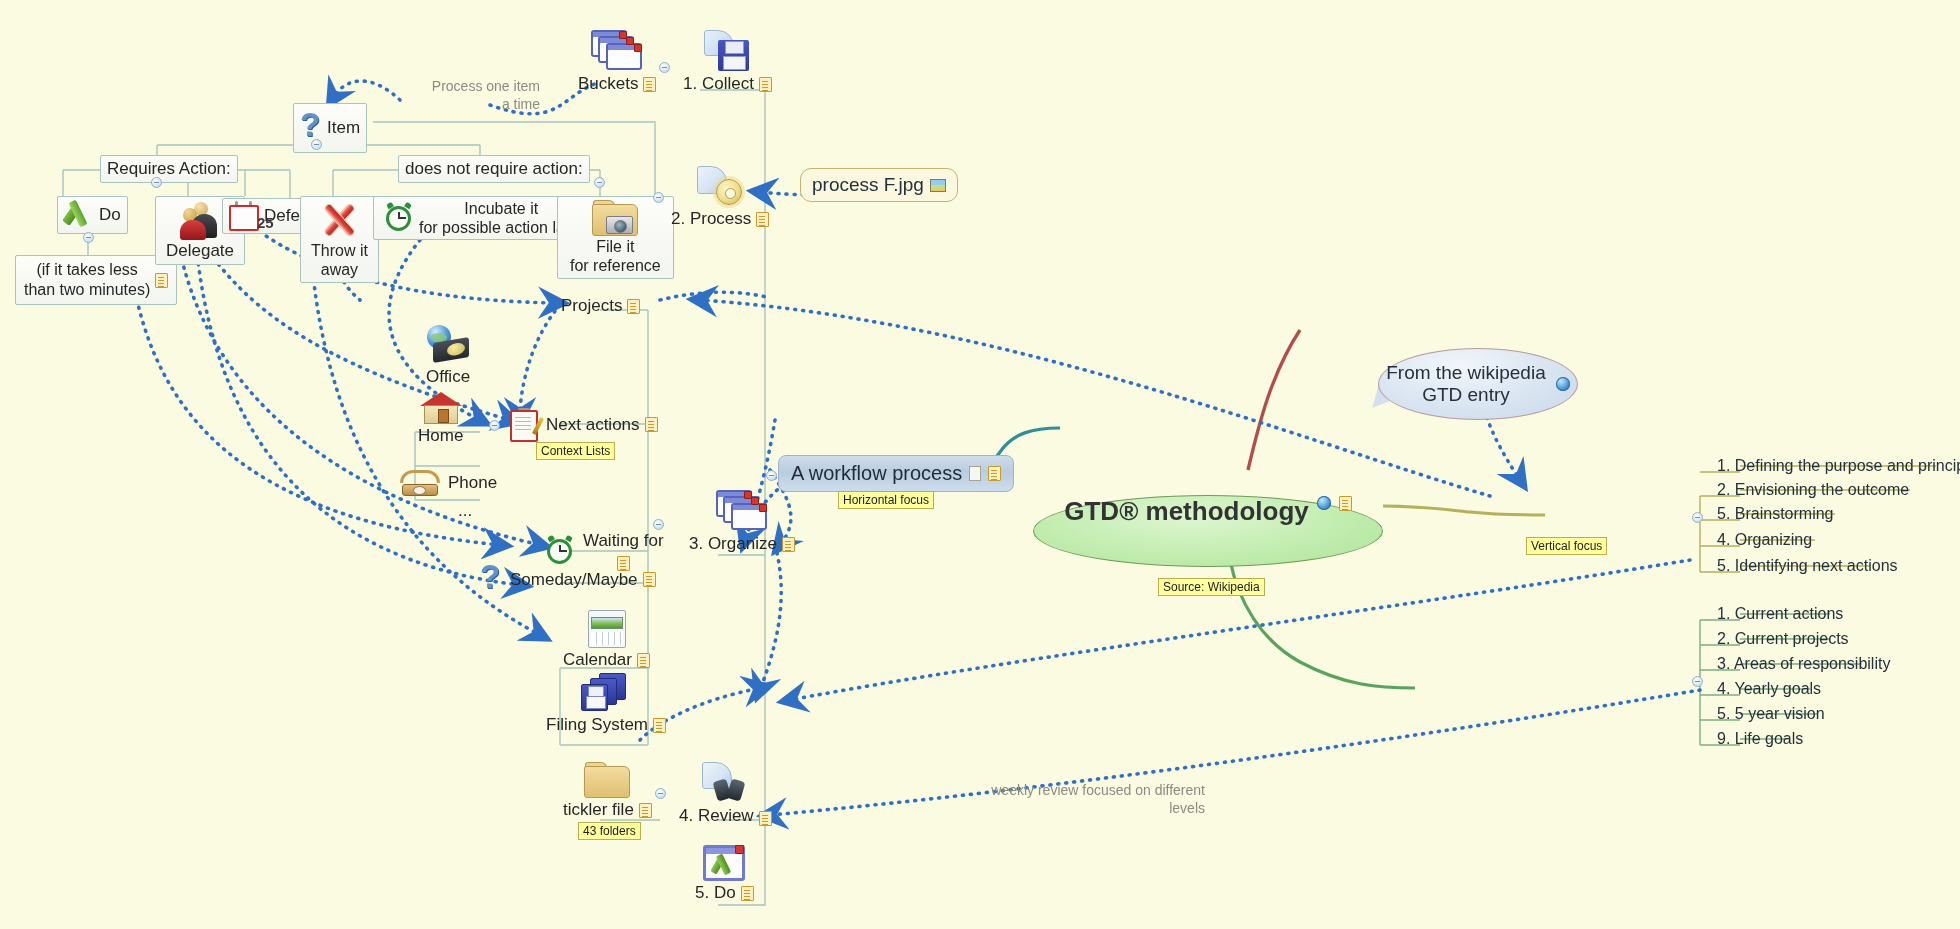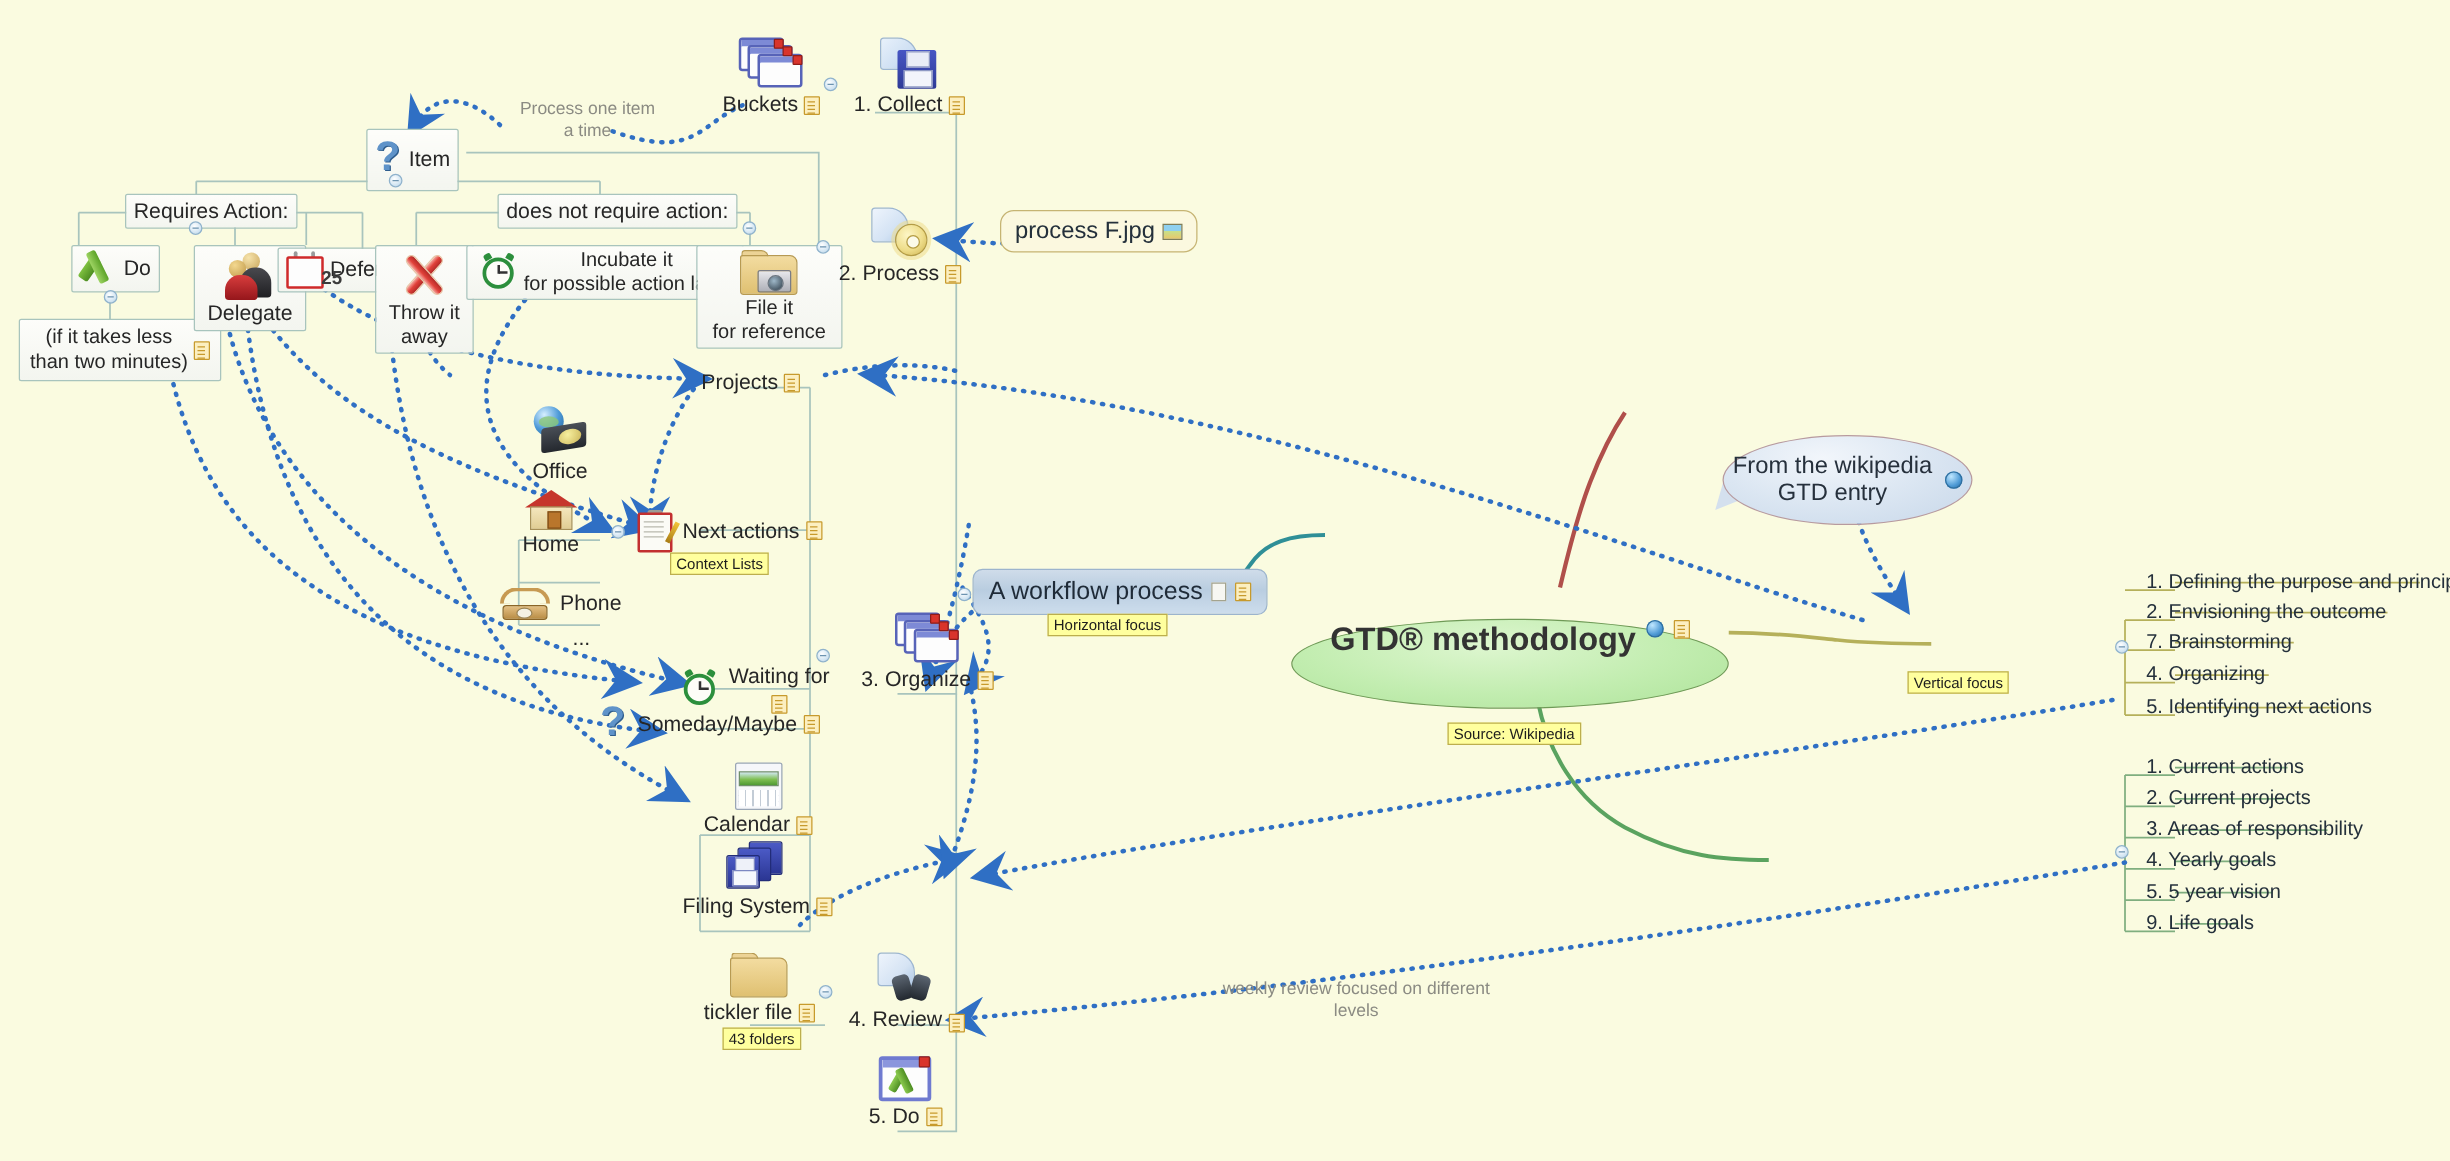--- a/index.html
+++ b/index.html
@@ -137,21 +137,21 @@
     padding: 1px 4px;
     white-space: nowrap;
     z-index: 8;
   }
 
   
   .freetext {
     position: absolute;
     color: #8b8b83;
     font-size: 14px;
-    text-align: center;
+    text-align: right;
     line-height: 1.25;
     z-index: 4;
     white-space: pre-line;
   }
 
   
   .leaf {
     position: absolute;
     font-size: 16px;
     color: #24303b;
@@ -1021,21 +1021,21 @@
   <div class="sticky" style="left:838px; top:491px;">Horizontal focus</div>
   <div class="dot" style="left:766px; top:470px;"></div>
 
   <div class="sticky" style="left:1526px; top:537px;">Vertical focus</div>
   <div class="dot" style="left:1692px; top:512px;"></div>
 
   <div class="dot" style="left:1692px; top:676px;"></div>
 
   <div class="leaf" style="left:1710px; top:456px;">1. Defining the purpose and principles</div>
   <div class="leaf" style="left:1710px; top:480px;">2. Envisioning the outcome</div>
-  <div class="leaf" style="left:1710px; top:504px;">7. Brainstorming</div>
+  <div class="leaf" style="left:1710px; top:504px;">5. Brainstorming</div>
   <div class="leaf" style="left:1710px; top:530px;">4. Organizing</div>
   <div class="leaf" style="left:1710px; top:556px;">5. Identifying next actions</div>
 
   <div class="leaf" style="left:1710px; top:604px;">1. Current actions</div>
   <div class="leaf" style="left:1710px; top:629px;">2. Current projects</div>
   <div class="leaf" style="left:1710px; top:654px;">3. Areas of responsibility</div>
   <div class="leaf" style="left:1710px; top:679px;">4. Yearly goals</div>
   <div class="leaf" style="left:1710px; top:704px;">5. 5 year vision</div>
   <div class="leaf" style="left:1710px; top:729px;">9. Life goals</div>
 

